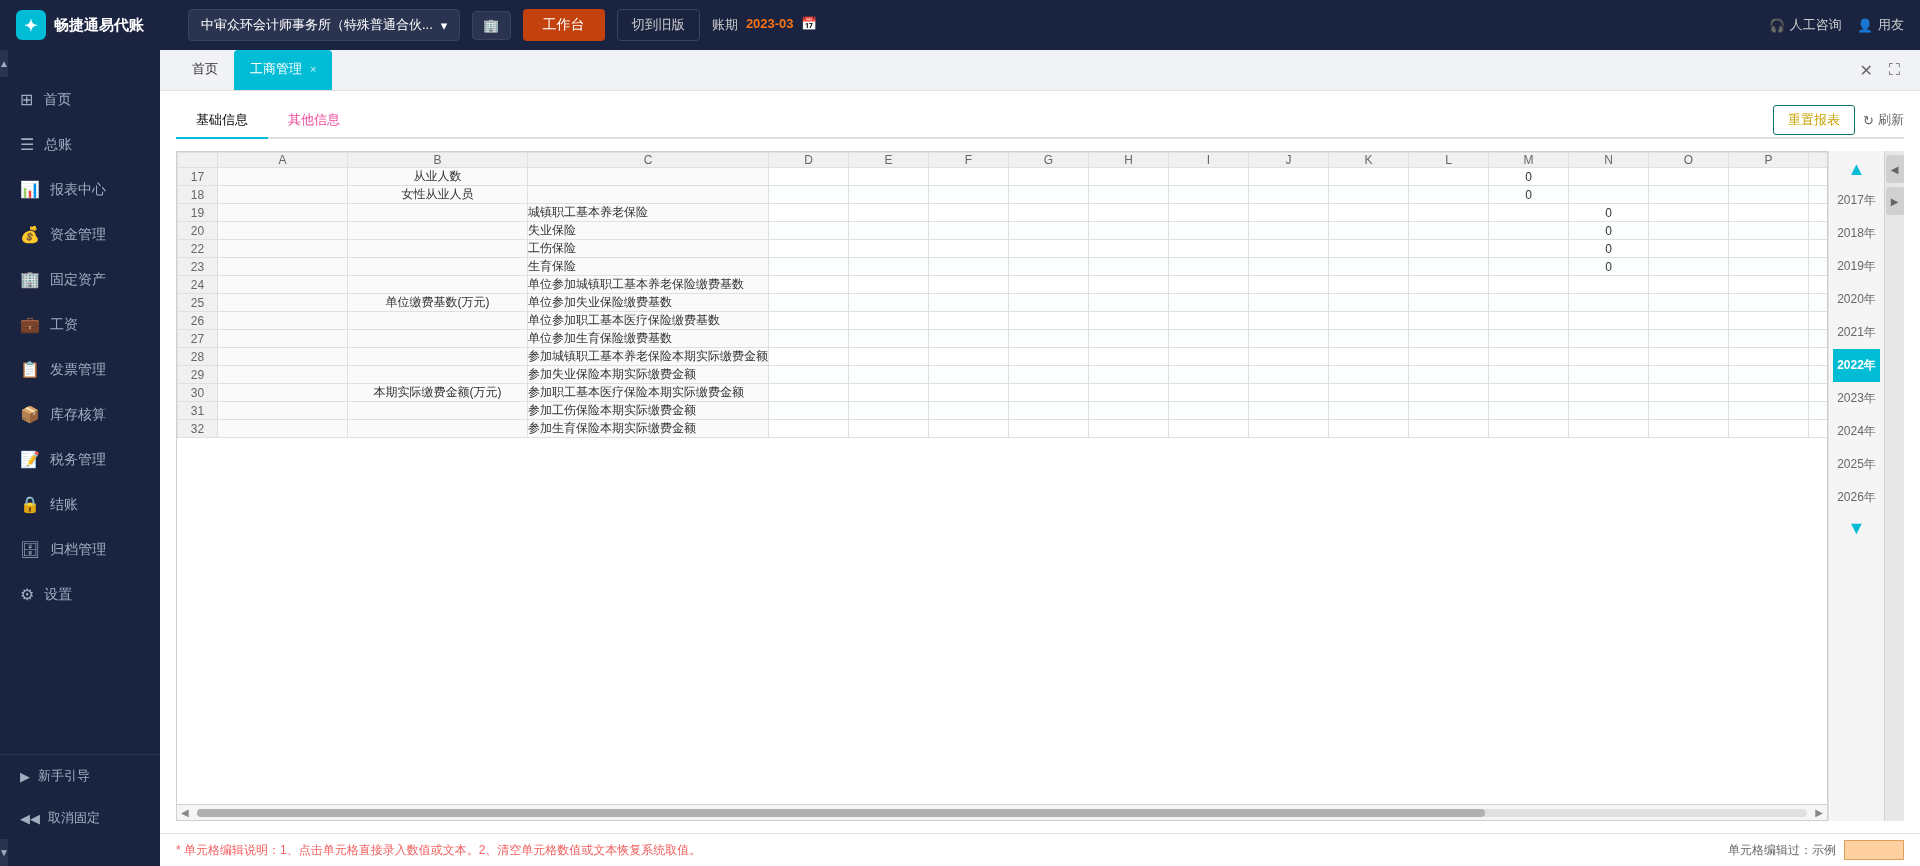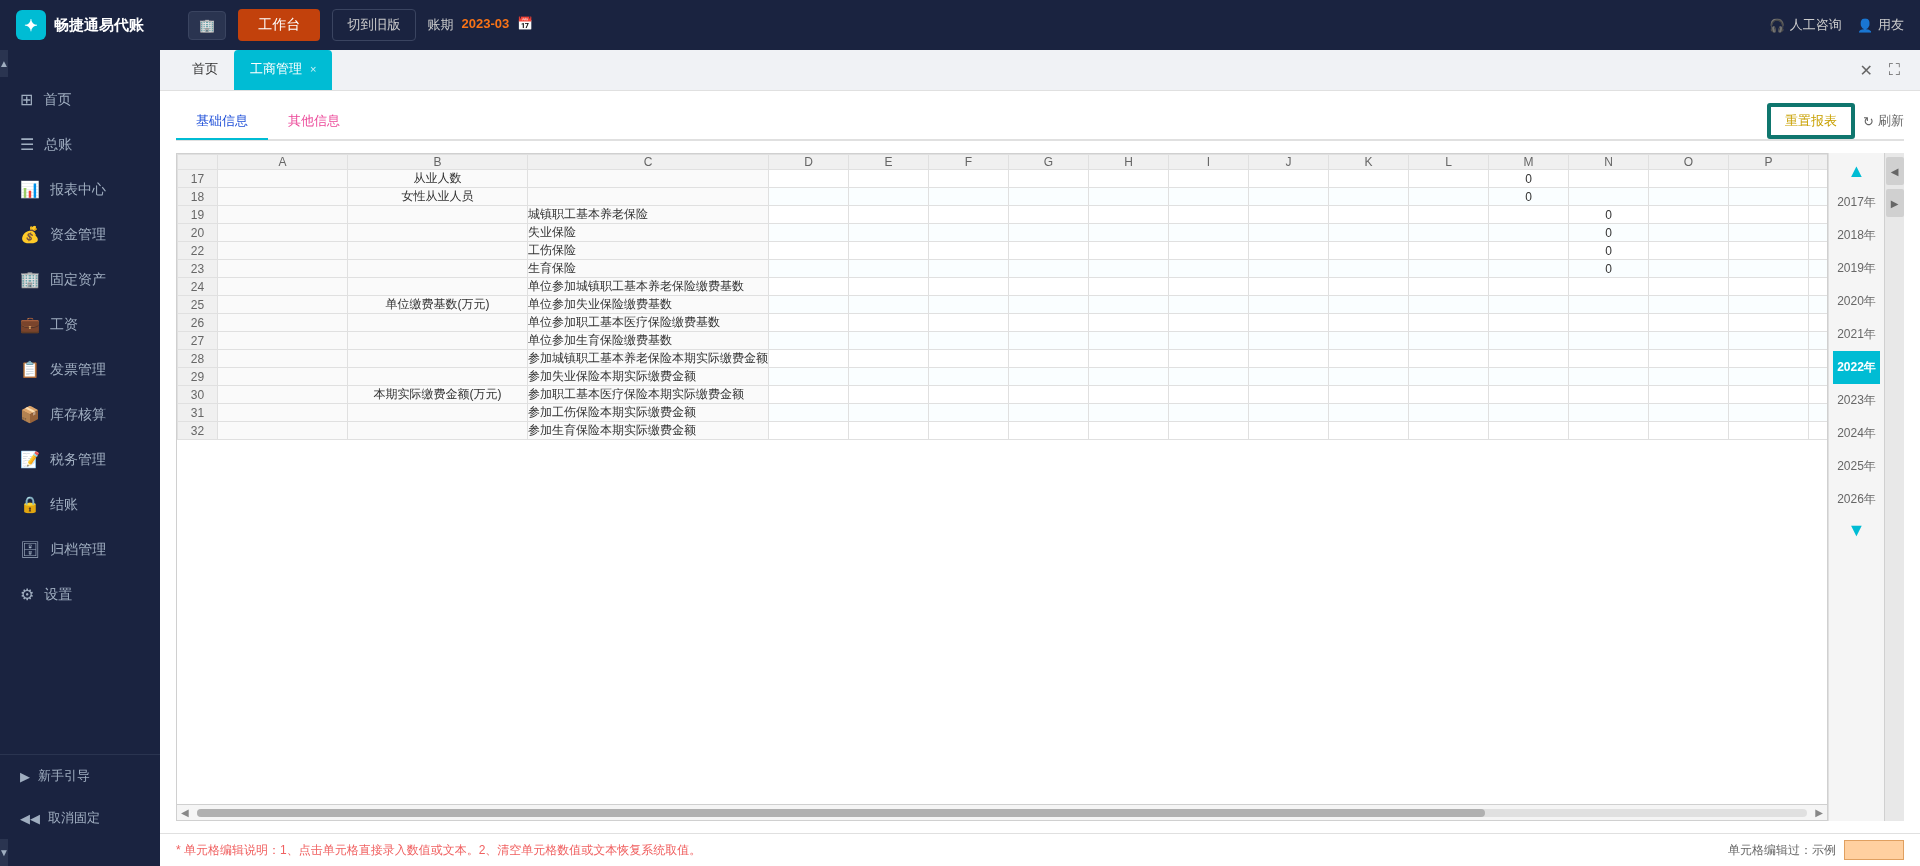--- a/index.html
+++ b/index.html
@@ -229,32 +229,32 @@
     }
     .sub-tab {
       padding: 8px 20px;
       cursor: pointer;
       font-size: 13px;
       color: #ec4899;
       border-bottom: 2px solid transparent;
       margin-bottom: -2px;
     }
     .sub-tab.active {
-      color: #1d4ed8;
+      color: #000000;
       border-bottom: 2px solid #00bcd4;
       font-weight: 500;
     }
     .sub-tab-actions {
       margin-left: auto;
       display: flex;
       align-items: center;
       gap: 8px;
     }
     .reset-btn {
-      border: 4px solid #0f766e;
+      border: 1px solid #0f766e;
       background: transparent;
       color: #c8a000;
       padding: 5px 14px;
       border-radius: 3px;
       cursor: pointer;
       font-size: 13px;
     }
     .refresh-btn {
       background: transparent;
       border: none;
@@ -422,20 +422,24 @@
 <body>
 
 <div class="top-header">
   <div class="logo-area">
     <div class="logo-icon">
       <span>✦</span>
     </div>
     <span>畅捷通易代账</span>
   </div>
 
+  <div class="company-selector">
+    <span>中审众环会计师事务所（特殊普通合伙...</span>
+    <span>▾</span>
+  </div>
 
   <div class="header-icon-btn">
     <span>🏢</span>
   </div>
 
   <button class="workbench-btn">工作台</button>
 
   <button class="old-version-btn">
     <span>切到旧版</span>
   </button>

